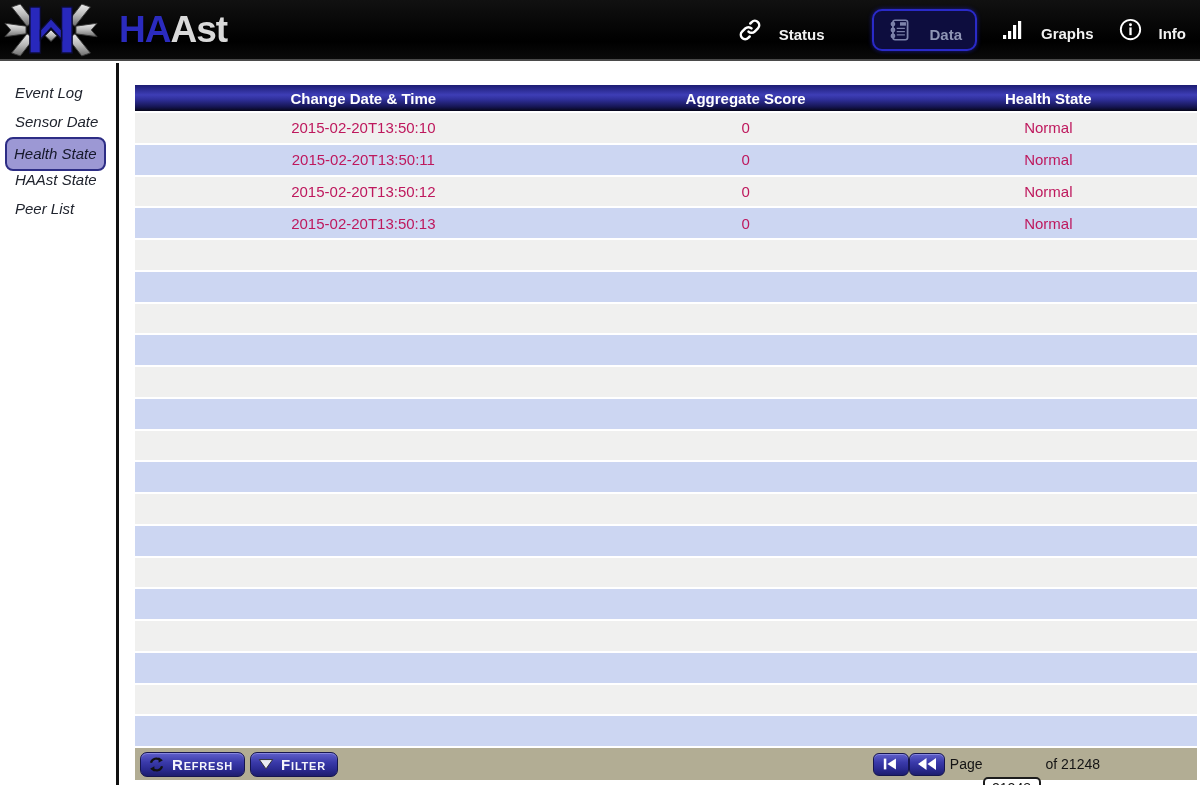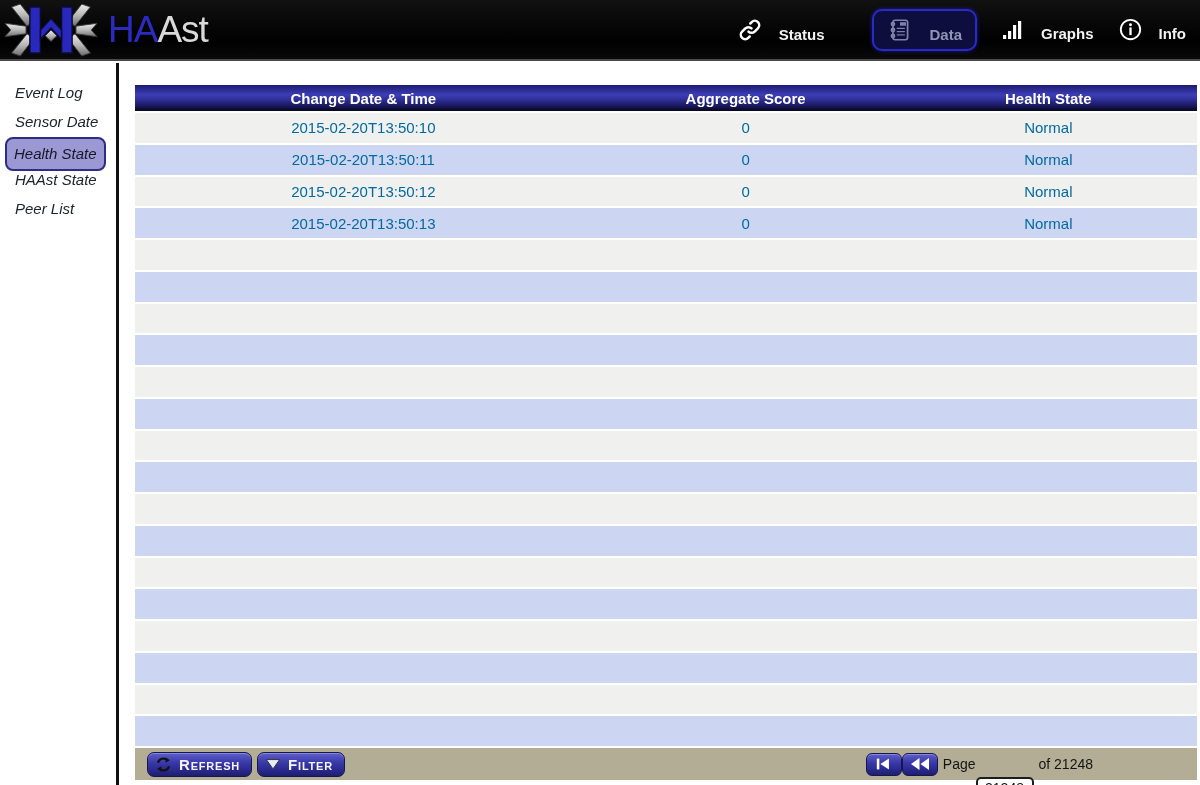--- a/index.html
+++ b/index.html
@@ -14,21 +14,21 @@
 
   
   .topbar {
     position: absolute; top:0; left:0; width:1200px; height:61px;
     background: linear-gradient(180deg,#111 0%,#000 70%,#0a0a0a 100%);
     border-bottom: 2px solid #4a4a4a;
     display: flex; align-items: center;
   }
   .logo { display:flex; align-items:center; padding-left:3px; }
   .logo-mark { width:96px; height:54px; }
-  .logo-text { font-size:37px; font-weight:normal; letter-spacing:-1px; margin-left:9px; }
+  .logo-text { font-size:37px; font-weight:bold; letter-spacing:-1px; margin-left:20px; }
   .logo-ha  { color:#2b2bbe; text-shadow:0 1px 1px #000; }
   .logo-ast { color:#d9d9d9; text-shadow:0 1px 1px #000; }
 
   .nav { margin-left:auto; display:flex; align-items:center; gap:24px; padding-right:14px; }
   .nav-item {
     display:flex; align-items:flex-end; gap:16px;
     color:#f2f2f2; font-size:15px; font-weight:600; cursor:pointer;
   }
   .nav-item .nicon { display:flex; align-items:center; }
   .nav-item.selected {
@@ -65,28 +65,28 @@
     background: linear-gradient(180deg,#1b1b72 0%,#3e3eb6 38%,#30309c 55%,#141450 85%,#060618 100%);
   }
   .th {
     color:#ffffff; font-size:15px; font-weight:bold;
     display:flex; align-items:center; justify-content:center;
   }
   .c0 { width:43%; } .c1 { width:29%; } .c2 { width:28%; }
   .row { height:29.75px; margin-bottom:2px; display:flex; background:#f0f0ef; }
   .row.alt { background:#ccd6f2; }
   .cell {
-    font-size:15px; color:#0369a1;
+    font-size:15px; color:#be185d;
     display:flex; align-items:center; justify-content:center;
   }
 
   
   .footerbar {
     height:32px; background:#b2ad94;
-    display:flex; align-items:center; gap:5px; padding:0 12px;
+    display:flex; align-items:center; gap:5px; padding:0 5px;
   }
   .btn {
     height:25px; padding:0 11px 0 7px;
     background: linear-gradient(180deg,#6060ca 0%,#3a3aaa 40%,#2b2b92 70%,#1e1e6e 100%);
     border:1px solid #16164f; border-radius:7px;
     display:flex; align-items:center; gap:7px;
     color:#f4f4fb; font-variant:small-caps; font-weight:bold;
     font-size:15px; letter-spacing:0.8px; cursor:pointer;
     box-shadow: inset 0 1px 0 #8686dd;
   }

